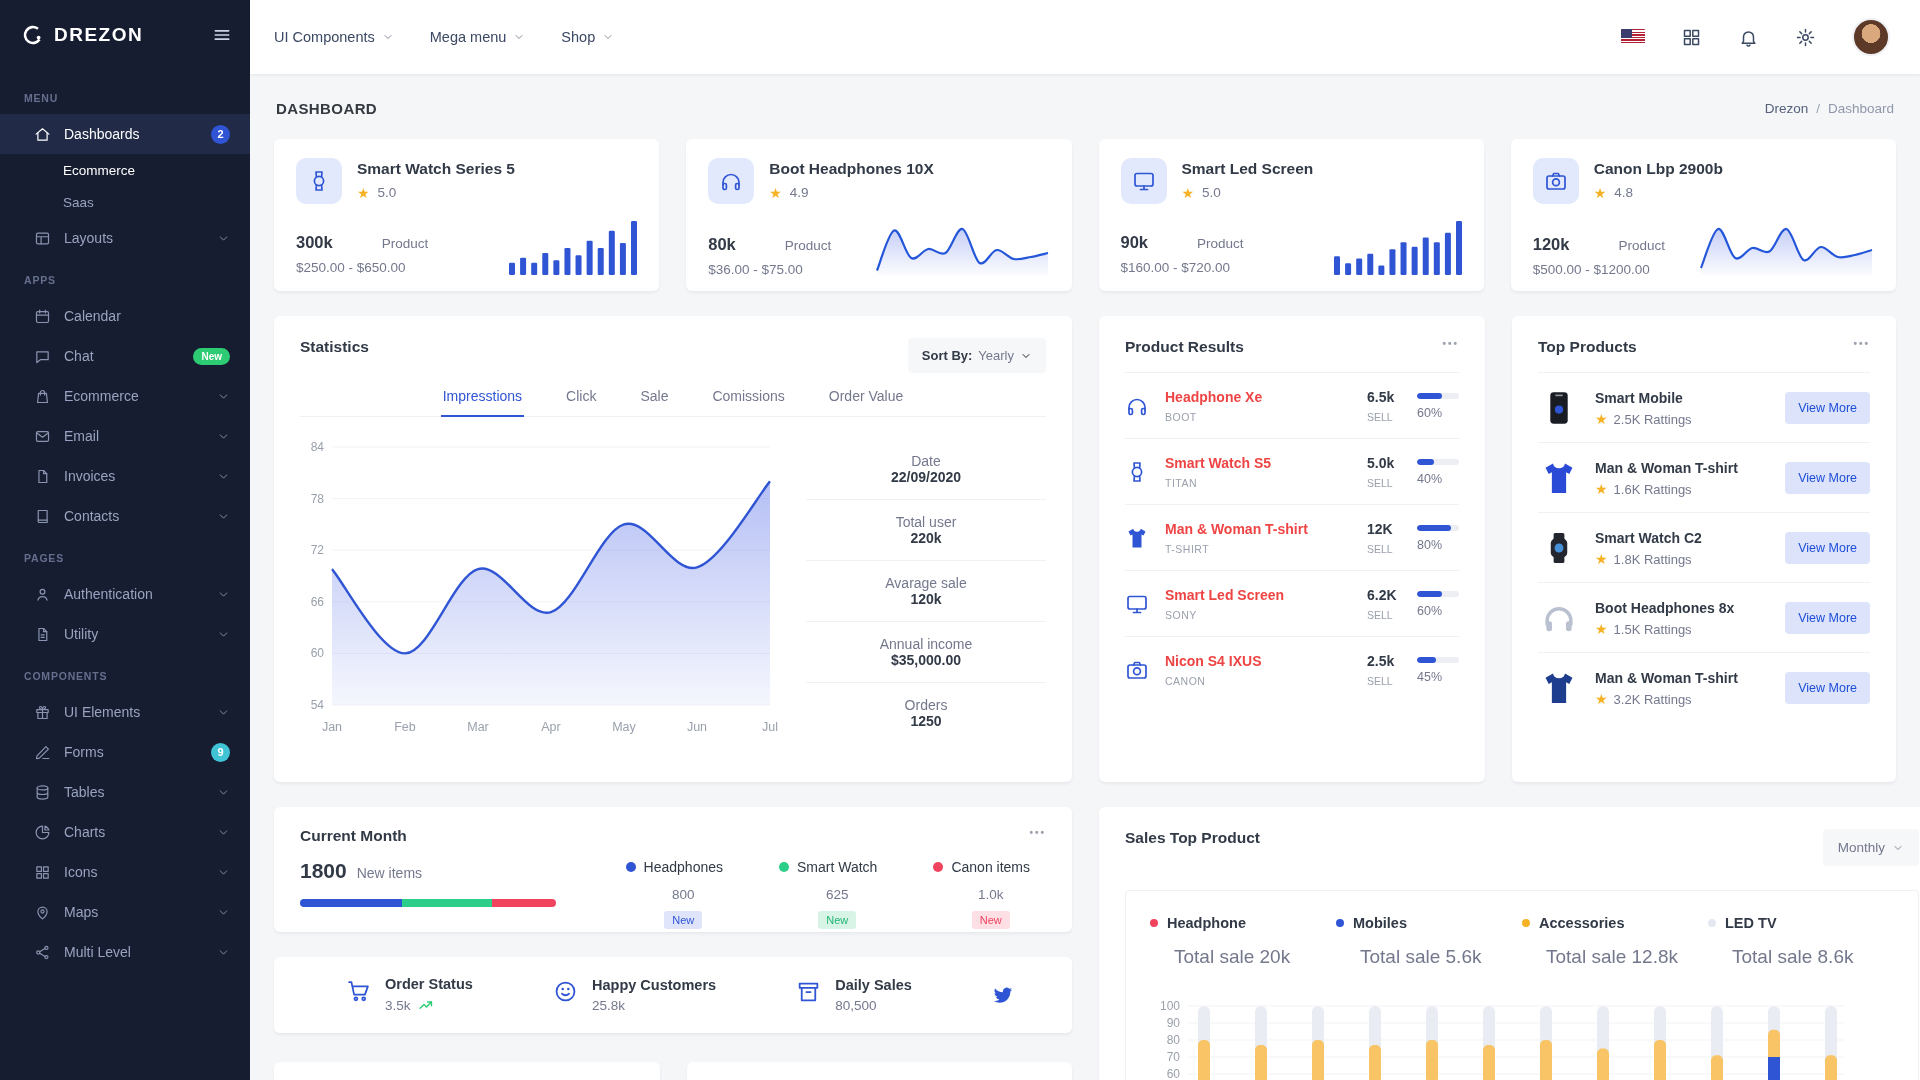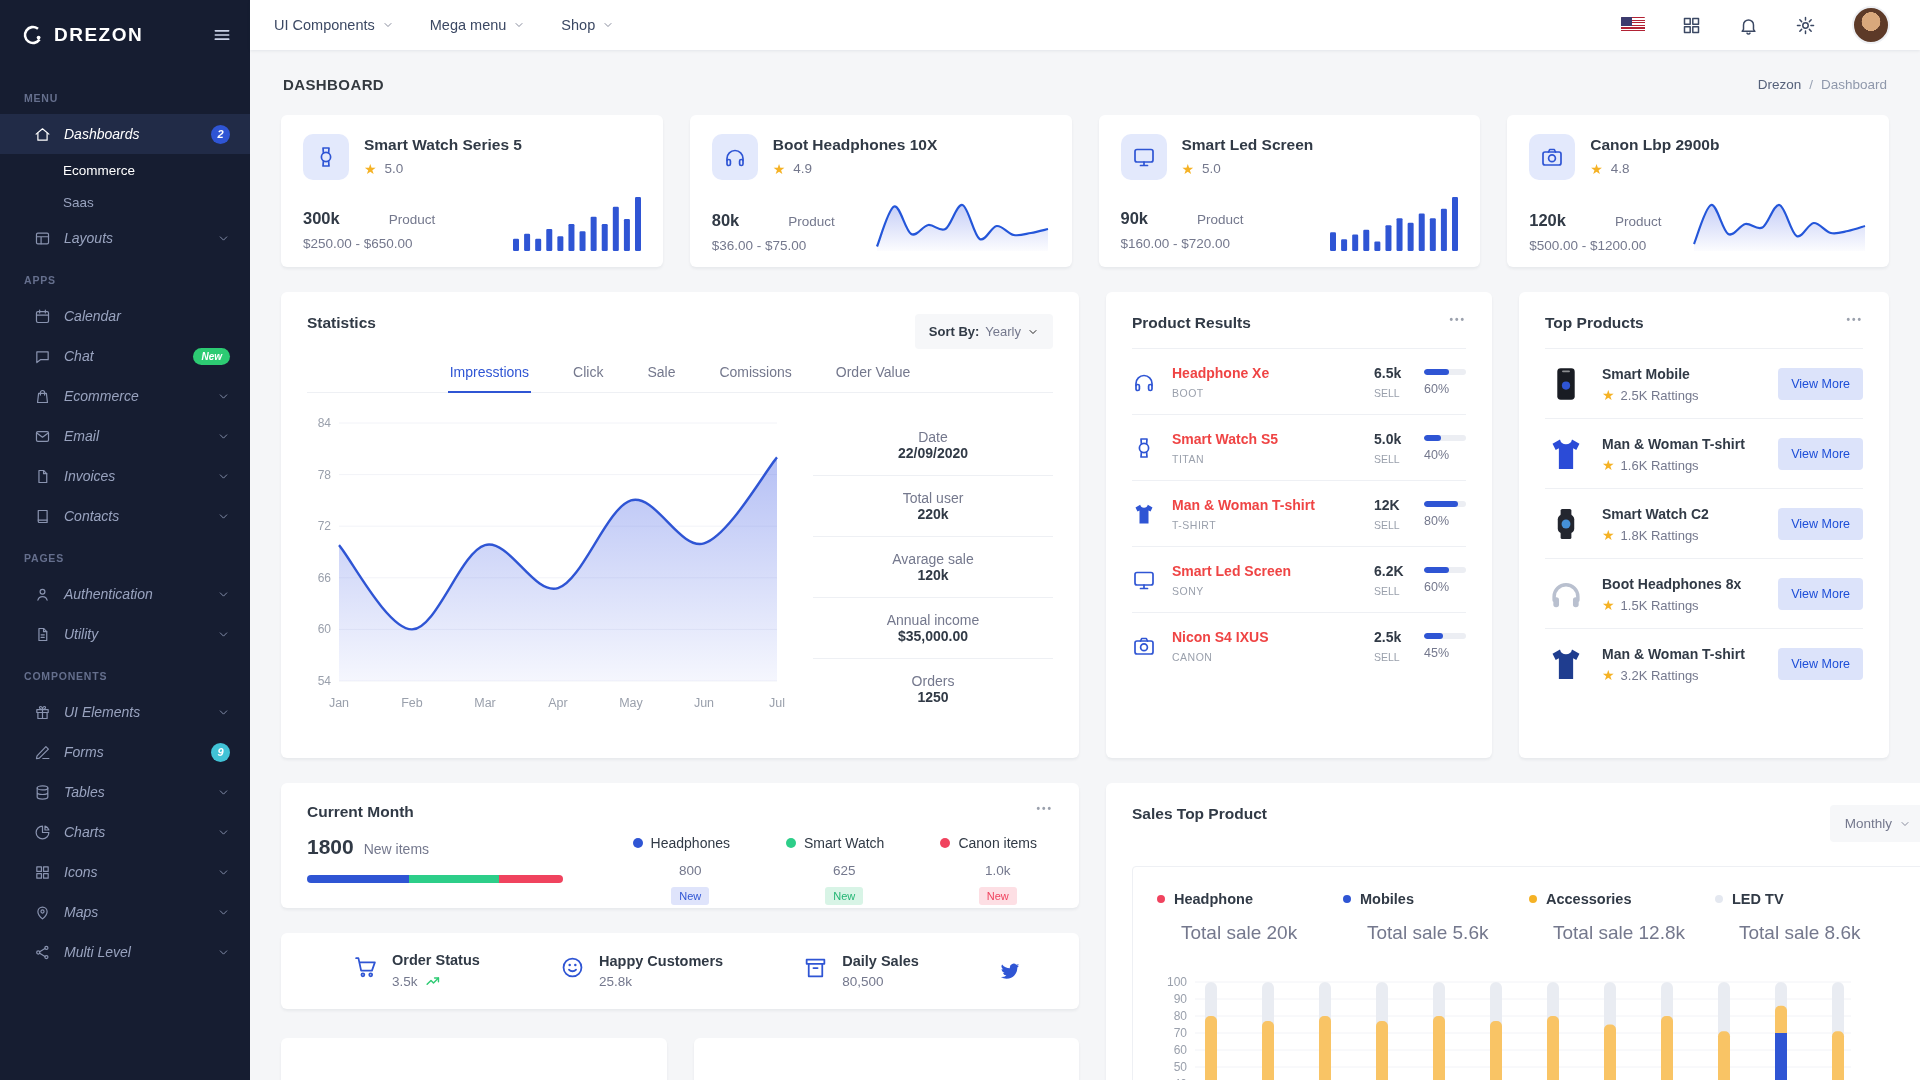--- a/index.html
+++ b/index.html
@@ -7,46 +7,46 @@
   body{font-family:"Liberation Sans",sans-serif;background:#f5f6f8;display:flex;color:#313a46;}
   svg{display:block;}
   
   .sidebar{width:250px;flex-shrink:0;background:#161d31;display:flex;flex-direction:column;}
   .logo-row{height:70px;display:flex;align-items:center;padding:0 18px 0 22px;gap:10px;flex-shrink:0;}
   .logo-mark{width:22px;height:22px;}
   .brand{color:#fff;font-weight:bold;font-size:19px;letter-spacing:1.5px;}
   .hamburger{margin-left:auto;color:#cbd3e8;width:20px;height:20px;cursor:pointer;}
   .snav{padding:6px 0;}
   .sec-label{font-size:10.5px;font-weight:bold;letter-spacing:.8px;color:#656f8d;padding:16px 24px 10px;}
-  .nav-item{height:40px;display:flex;align-items:center;gap:13px;padding:0 20px 0 34px;color:#99a3bf;font-size:14px;cursor:pointer;font-style:italic;}
+  .nav-item{height:40px;display:flex;align-items:center;gap:13px;padding:0 20px 0 34px;color:#99a3bf;font-size:14px;cursor:pointer;}
   .nav-item .nicon{width:17px;height:17px;color:#8a94b0;flex-shrink:0;}
   .nav-item .nicon svg{width:17px;height:17px;}
   .nav-item.active{background:#212b47;color:#fff;}
   .nav-item.active .nicon{color:#fff;}
   .chev{margin-left:auto;width:13px;height:13px;color:#8a94b0;}
   .chev svg{width:13px;height:13px;}
   .badge-circle{margin-left:auto;min-width:19px;height:19px;border-radius:50%;background:#2f55d4;color:#fff;font-size:11px;display:flex;align-items:center;justify-content:center;font-weight:bold;}
   .badge-circle.teal{background:#41c3d6;}
   .badge-pill{margin-left:auto;background:#2dcb73;color:#fff;font-size:10px;font-weight:bold;padding:3px 8px;border-radius:9px;}
   .child-item{height:32px;display:flex;align-items:center;padding-left:63px;color:#99a3bf;font-size:13.5px;cursor:pointer;}
   .child-item.active{color:#fff;font-weight:500;}
   
   .main{flex:1;display:flex;flex-direction:column;min-width:0;}
-  .topnav{height:50px;background:#fff;display:flex;padding:0 30px 0 24px;box-shadow:0 1px 3px rgba(15,34,58,.08);position:relative;z-index:3;flex-shrink:0;}
+  .topnav{height:74px;background:#fff;display:flex;padding:0 30px 0 24px;box-shadow:0 1px 3px rgba(15,34,58,.08);position:relative;z-index:3;flex-shrink:0;}
   .tn-item{display:flex;align-items:center;gap:7px;margin-right:36px;color:#3b4863;font-size:14.5px;font-weight:500;cursor:pointer;}
   .tn-item .chevd{width:12px;height:12px;color:#74788d;}
   .tn-item .chevd svg{width:12px;height:12px;}
   .tn-right{margin-left:auto;display:flex;align-items:center;gap:36px;}
   .tn-icon{width:21px;height:21px;color:#3b4863;cursor:pointer;position:relative;}
   .tn-icon svg{width:21px;height:21px;}
   .flag{width:24px;height:16px;position:relative;background:repeating-linear-gradient(180deg,#b22234 0 1.3px,#fff 1.3px 2.6px);cursor:pointer;border-radius:1px;overflow:hidden;}
   .flag::after{content:"";position:absolute;left:0;top:0;width:11px;height:8.5px;background:#3c3b6e;}
   .avatar{width:38px;height:38px;border-radius:50%;background:radial-gradient(circle at 50% 40%,#d9a87c 0 35%,#5d3a28 36% 100%);border:2px solid #eef0f4;cursor:pointer;}
   
-  .page{flex:1;padding:0 31px;overflow:hidden;}
+  .page{flex:1;padding:0 24px;overflow:hidden;}
   .page-head{display:flex;justify-content:space-between;align-items:center;margin:26px 2px 22px;}
   .page-title{font-size:15px;font-weight:bold;letter-spacing:.4px;color:#343a40;}
   .breadcrumb{font-size:13.5px;display:flex;gap:8px;align-items:center;}
   .breadcrumb .bc-parent{color:#55617a;cursor:pointer;}
   .breadcrumb .bc-sep{color:#9aa3b5;}
   .breadcrumb .bc-cur{color:#8f98ab;}
   .panel{background:#fff;border-radius:6px;box-shadow:0 2px 3px rgba(15,34,58,.06);}
   
   .cards-row{display:flex;gap:27px;margin-bottom:25px;}
   .pcard{flex:1;height:152px;padding:19px 22px;}

